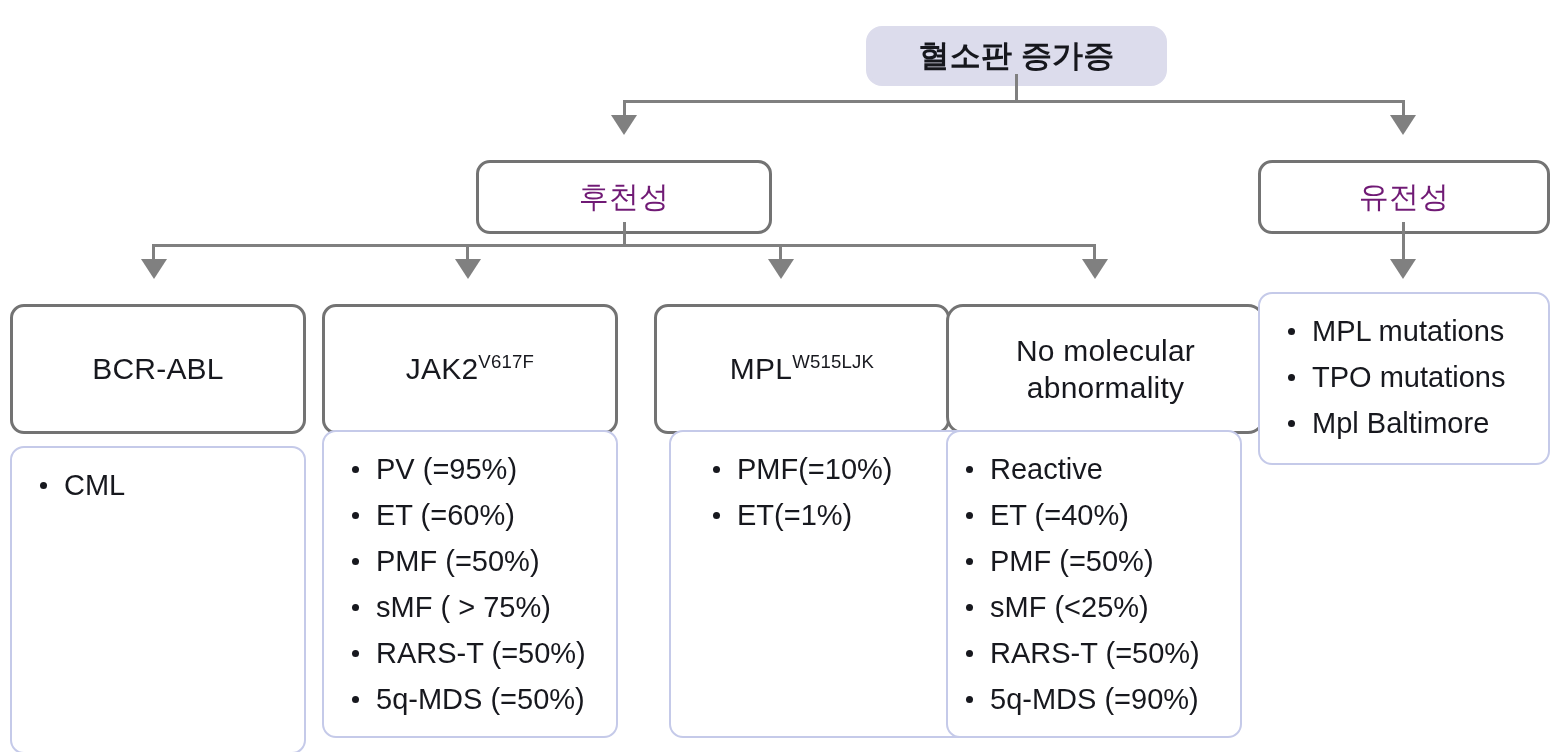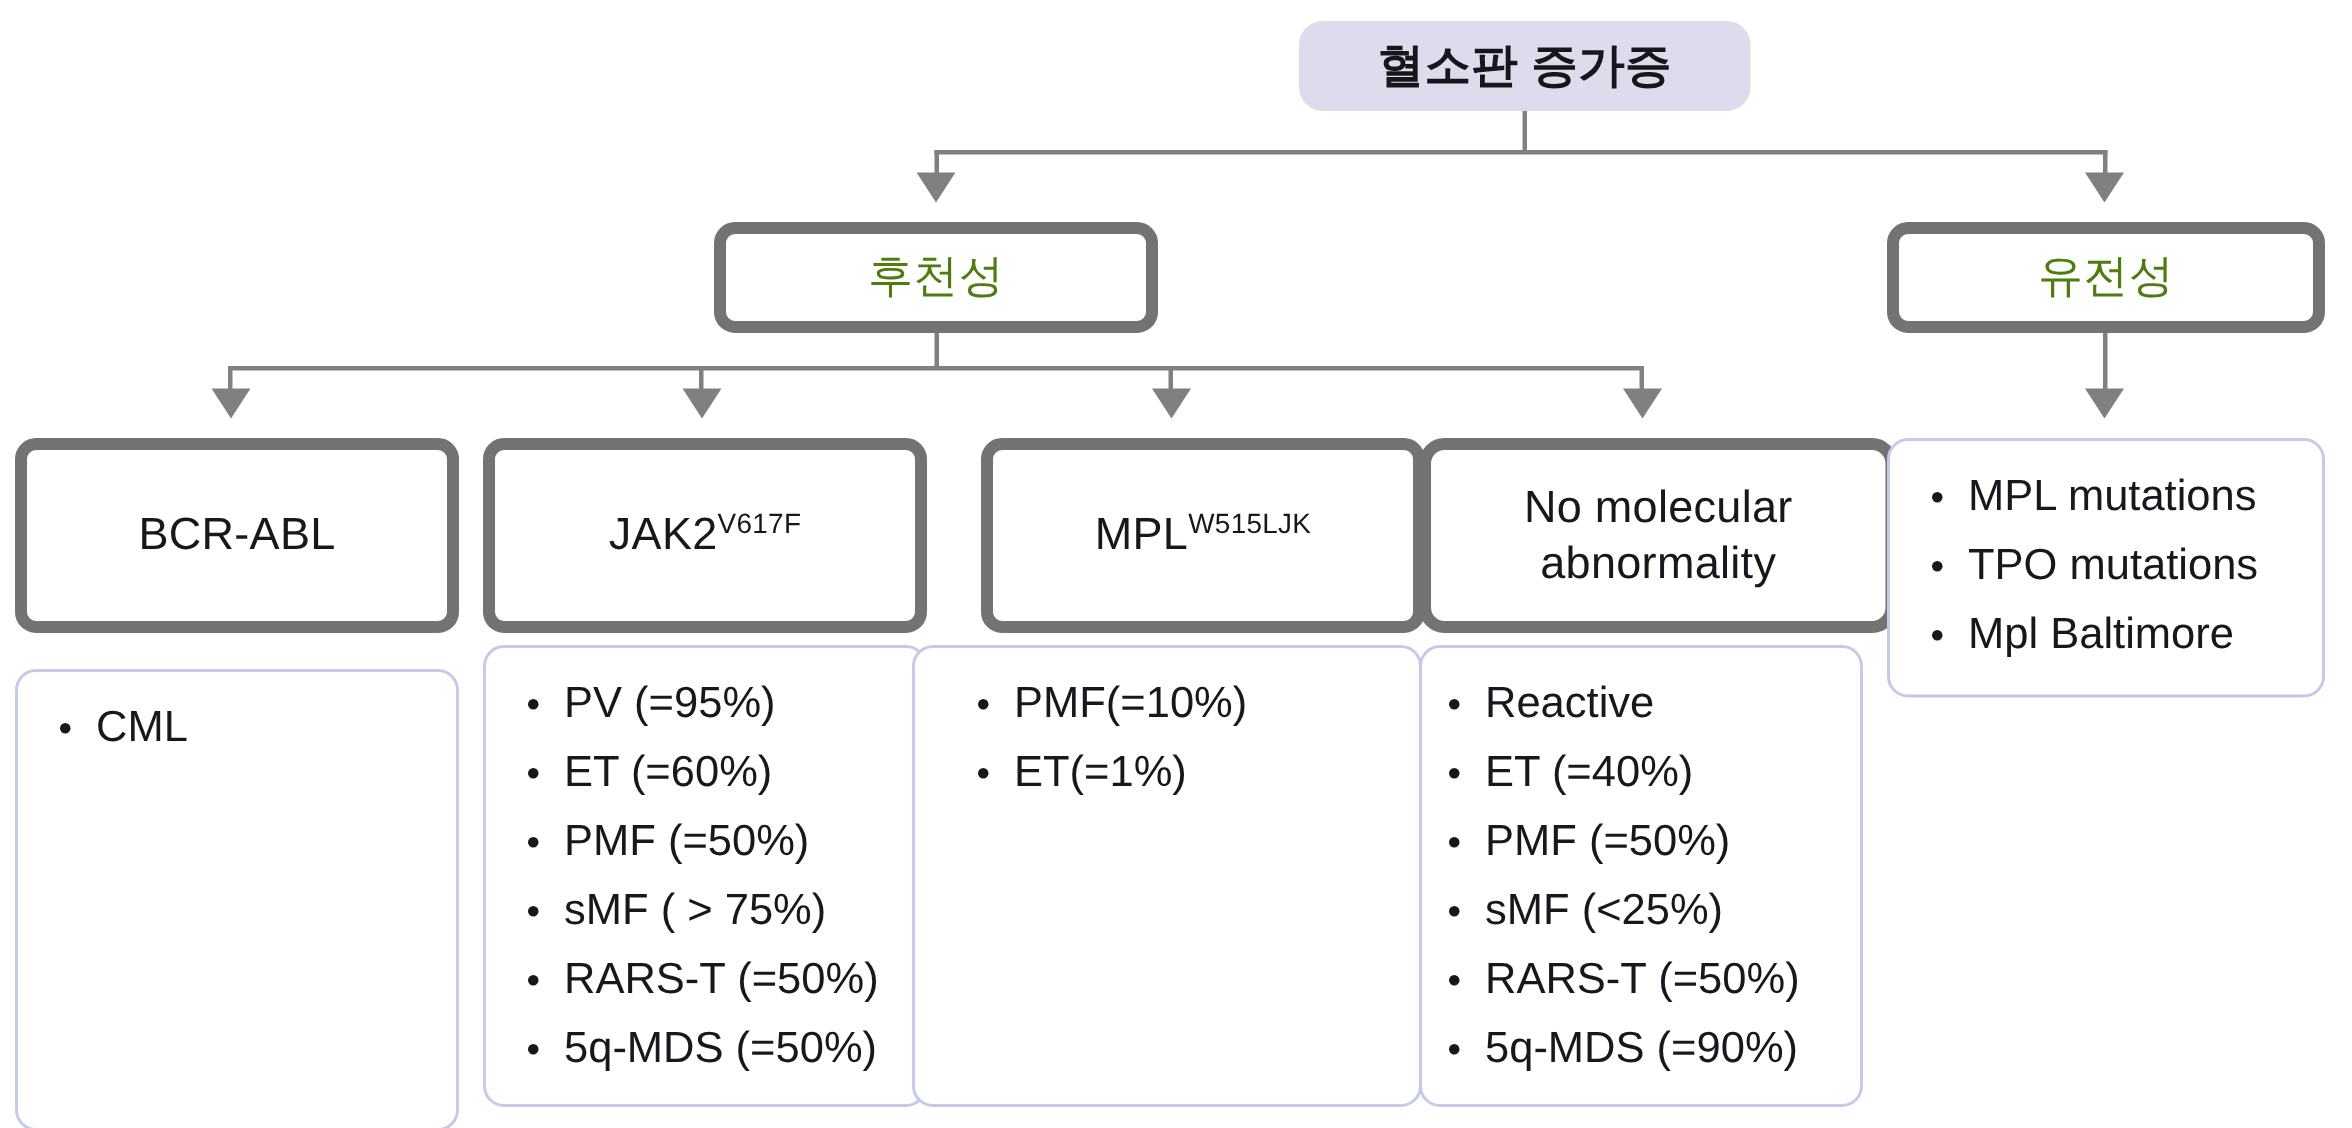--- a/index.html
+++ b/index.html
@@ -14,46 +14,47 @@
   #canvas {
     position: relative;
     width: 1568px;
     height: 752px;
     background: #ffffff;
     overflow: hidden;
   }
   .node {
     position: absolute;
     box-sizing: border-box;
-    border: 8px solid #737373;
+    border: 3px solid #737373;
     border-radius: 14px;
     background: #ffffff;
     display: flex;
     align-items: center;
     justify-content: center;
     text-align: center;
+    margin-top: 12px;
   }
   .node.root {
     background: #dcdcec;
     border-color: #dcdcec;
     border-radius: 16px;
     font-weight: bold;
   }
   .node-label {
     line-height: 1.25;
     letter-spacing: 0.2px;
   }
   .root .node-label {
     font-size: 31px;
     color: #16171d;
     font-weight: bold;
   }
   .level2 .node-label {
     font-size: 30px;
-    color: #4d7c0f;
+    color: #701a75;
   }
   .level3 .node-label {
     font-size: 30px;
     color: #17181e;
   }
   .sup {
     font-size: 0.62em;
     vertical-align: super;
     line-height: 0;
   }
@@ -180,21 +181,21 @@
     <ul class="items">
       <li>PV (=95%)</li>
       <li>ET (=60%)</li>
       <li>PMF (=50%)</li>
       <li>sMF ( &gt; 75%)</li>
       <li>RARS-T (=50%)</li>
       <li>5q-MDS (=50%)</li>
     </ul>
   </div>
 
-  <div class="listbox" style="left:608px; top:430px; width:340px; height:308px;padding-left:36px;">
+  <div class="listbox" style="left:669px; top:430px; width:340px; height:308px;padding-left:36px;">
     <ul class="items">
       <li>PMF(=10%)</li>
       <li>ET(=1%)</li>
     </ul>
   </div>
 
   <div class="listbox" style="left:946px; top:430px; width:296px; height:308px;padding-left:12px;">
     <ul class="items">
       <li>Reactive</li>
       <li>ET (=40%)</li>

